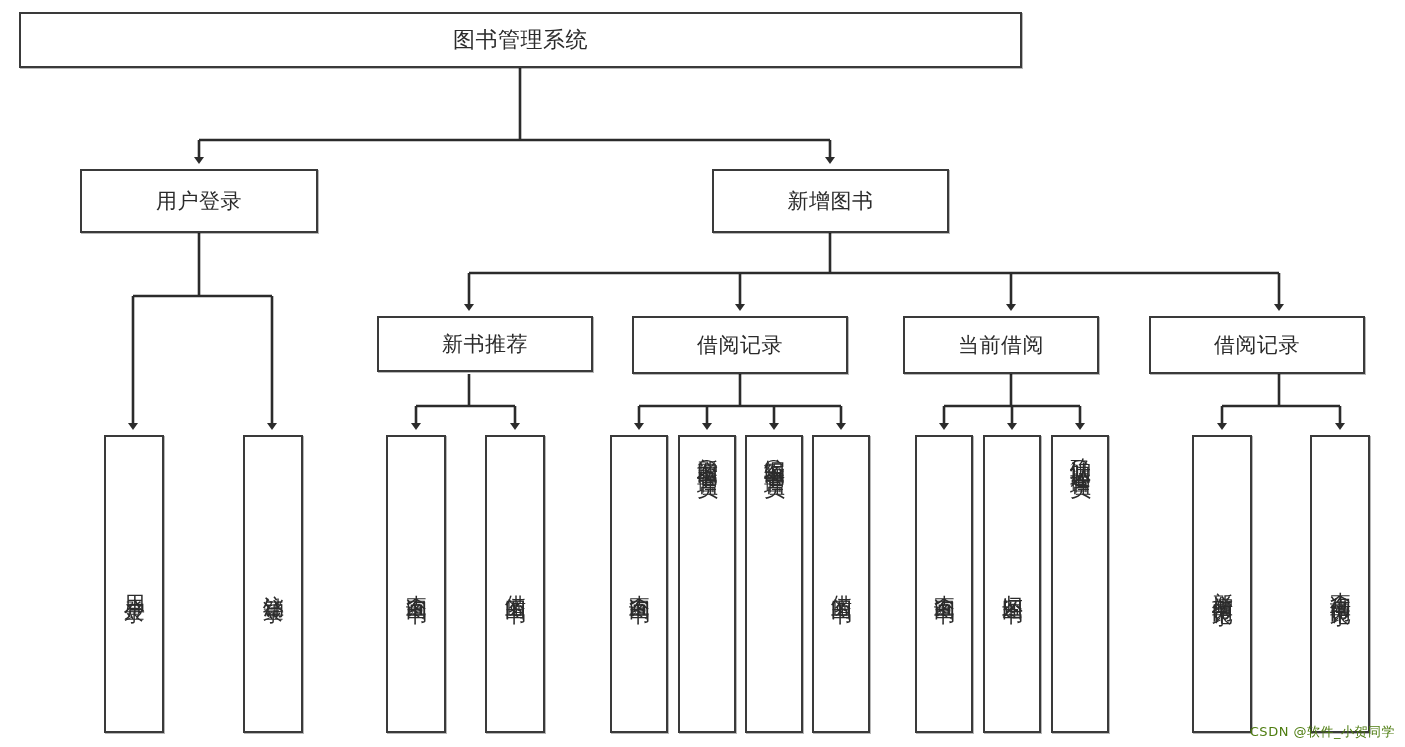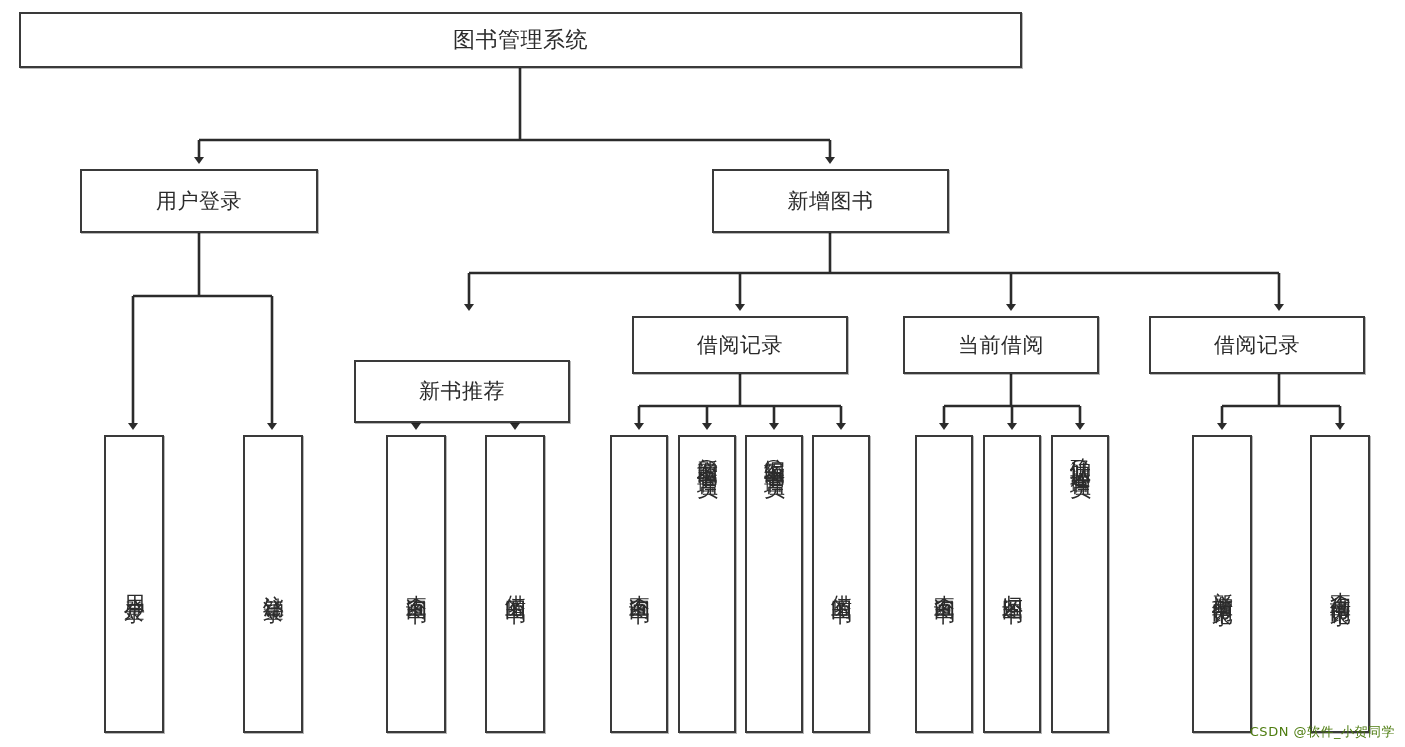--- a/index.html
+++ b/index.html
@@ -129,21 +129,21 @@
     <span class="label">图书管理系统</span>
   </div>
 
   <div class="node h" id="node-l2-0" style="left: 80px; top: 169px; width: 238px; height: 64px;">
     <span class="label">用户登录</span>
   </div>
   <div class="node h" id="node-l2-1" style="left: 712px; top: 169px; width: 237px; height: 64px;">
     <span class="label">新增图书</span>
   </div>
 
-  <div class="node h" id="node-l3-0" style="left: 354px; top: 316px; width: 216px; height: 63px; margin-top: 44px;">
+  <div class="node h" id="node-l3-0" style="left: 377px; top: 316px; width: 216px; height: 56px;">
     <span class="label">新书推荐</span>
   </div>
   <div class="node h" id="node-l3-1" style="left: 632px; top: 316px; width: 216px; height: 58px;">
     <span class="label">借阅记录</span>
   </div>
   <div class="node h" id="node-l3-2" style="left: 903px; top: 316px; width: 196px; height: 58px;">
     <span class="label">当前借阅</span>
   </div>
   <div class="node h" id="node-l3-3" style="left: 1149px; top: 316px; width: 216px; height: 58px;">
     <span class="label">借阅记录</span>

